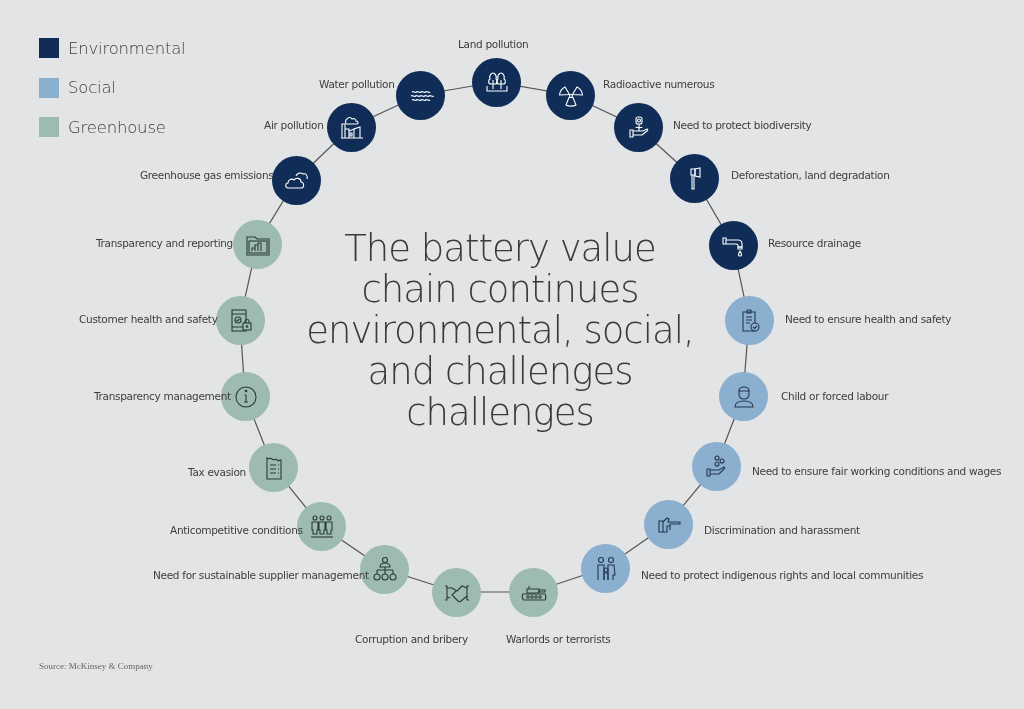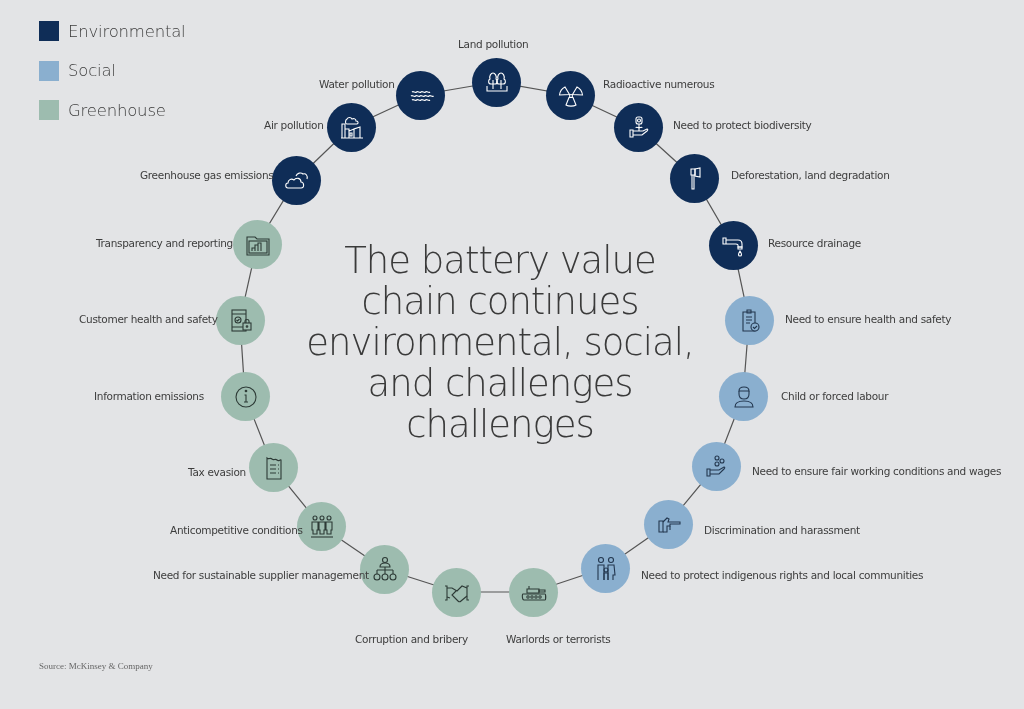--- a/index.html
+++ b/index.html
@@ -1,25 +1,25 @@
 <!DOCTYPE html>
 <html><head>
 <meta charset="utf-8">
 <style>
   html, body { margin:0; padding:0; }
   body { width:1024px; height:709px; background:#e3e4e6; position:relative; overflow:hidden; font-family:"DejaVu Sans", sans-serif; color:#3a3a3a; }
-  .legend { position:absolute; left:39px; top:21px; }
+  .legend { position:absolute; left:39px; top:38px; }
   .legend-item { display:flex; align-items:center; height:20px; margin-bottom:19.5px; }
   .legend-swatch { width:20px; height:20px; margin-right:9px; }
   .legend-label { font-size:16.5px; color:#3d3d3d; font-weight:300; letter-spacing:-0.2px; }
   svg.ring { position:absolute; left:0; top:0; }
   .node { position:absolute; width:49px; height:49px; border-radius:50%; display:flex; align-items:center; justify-content:center; }
   .node svg { width:30px; height:30px; }
   .label { position:absolute; font-size:10.5px; color:#3d3d3d; white-space:nowrap; letter-spacing:-0.3px; }
-  .title { position:absolute; left:300px; top:228px; width:400px; text-align:center; font-size:37px; line-height:41px; font-weight:200; color:#3a3a3a; letter-spacing:-1px; font-family:"DejaVu Sans", sans-serif;margin-top:12px; }
+  .title { position:absolute; left:300px; top:228px; width:400px; text-align:center; font-size:37px; line-height:41px; font-weight:200; color:#3a3a3a; letter-spacing:-1px; font-family:"DejaVu Sans", sans-serif; }
   .source { position:absolute; left:39px; top:661px; font-size:9px; color:#666;font-family:Liberation Serif, serif; }
 </style>
 </head>
 <body>
 
 <div class="legend">
   <div class="legend-item">
     <div class="legend-swatch" style="background:#0f2d57"></div>
     <span class="legend-label">Environmental</span>
   </div>
@@ -198,21 +198,21 @@
 </div>
 <div class="label" style="left:188px;top:466px">Tax evasion</div>
 
 <div class="node" style="left:221px;top:372px;background:#9dbcaf">
   <svg viewBox="0 0 30 30" fill="none" stroke="#2d3a36" stroke-width="1.1">
       <circle cx="15" cy="15" r="10"></circle>
       <circle cx="15" cy="9" r="0.8" fill="#2d3a36"></circle>
       <path d="M13.5 13h1.5v7M13 20h4"></path>
     </svg>
 </div>
-<div class="label" style="left:94px;top:390px">Information emissions</div>
+<div class="label" style="left:94px;top:390px">Transparency management</div>
 
 <div class="node" style="left:216px;top:296px;background:#9dbcaf">
   <svg viewBox="0 0 30 30" fill="none" stroke="#2d3a36" stroke-width="1.1">
       <rect x="6" y="4" width="14" height="21"></rect>
       <path d="M6 8h14M6 21h14"></path>
       <circle cx="12" cy="14" r="3"></circle>
       <path d="M10.5 14l1 1 2-2"></path>
       <rect x="17" y="17" width="8" height="7" fill="#9dbcaf"></rect>
       <path d="M19 17v-2c0-2 4-2 4 0v2"></path>
       <circle cx="21" cy="20.5" r="0.8"></circle>

